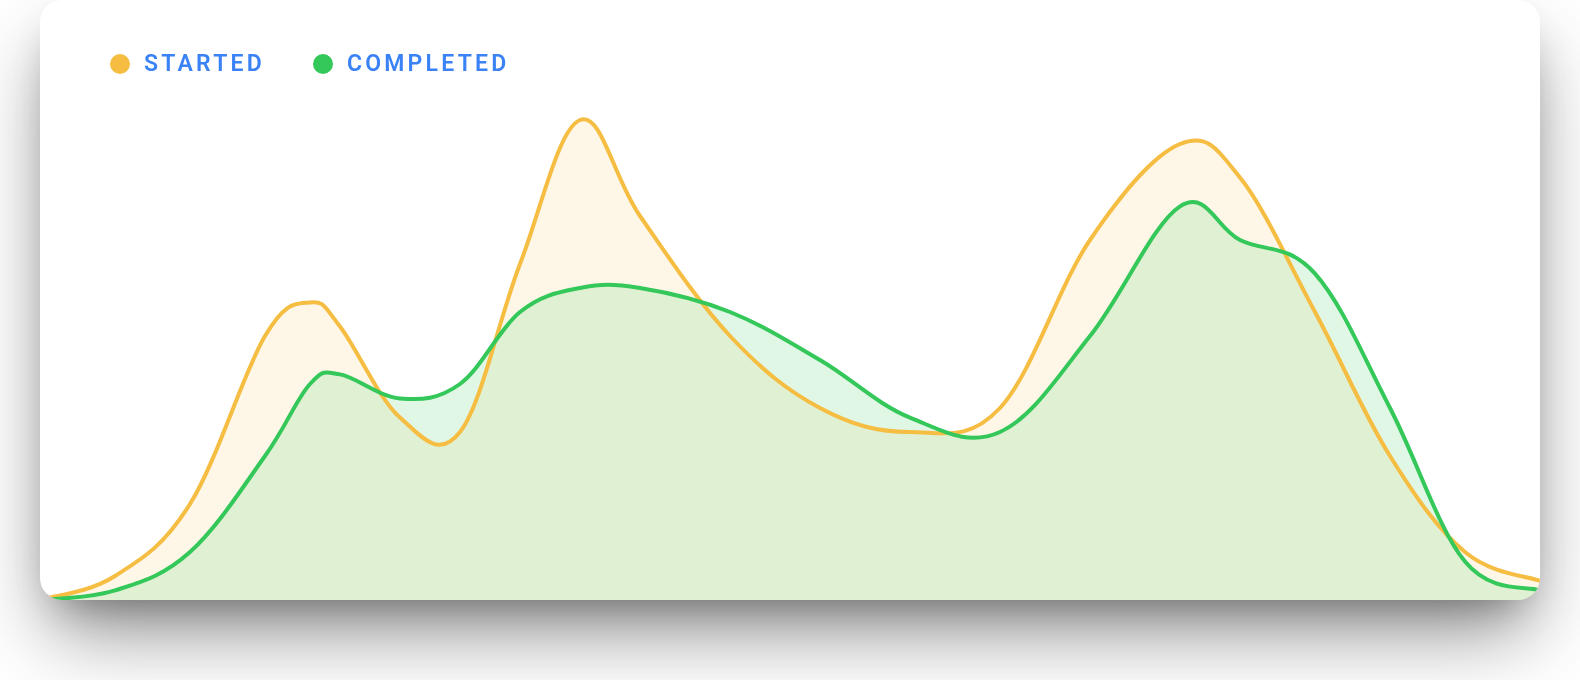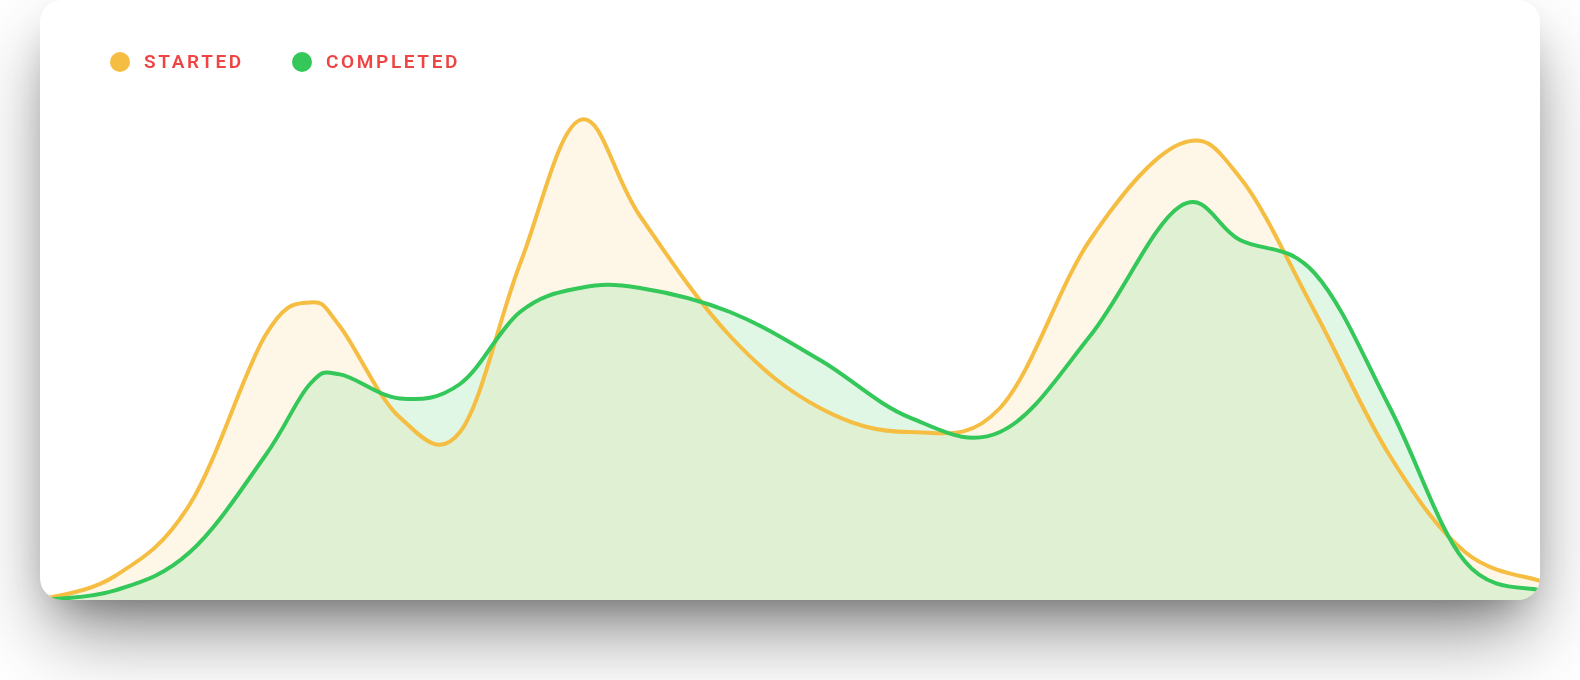--- a/index.html
+++ b/index.html
@@ -6,21 +6,21 @@
   .stage{width:1580px;height:680px;position:relative;}
   .card{
     position:absolute;left:40px;top:0;width:1500px;height:600px;
     background:#ffffff;border-radius:22px;
     box-shadow:0 40px 80px -10px rgba(0,0,0,.45),0 20px 40px -20px rgba(0,0,0,.35);
     overflow:hidden;
   }
   .legend{position:absolute;left:70px;top:50px;display:flex;gap:48px;align-items:center;}
   .legend-item{display:flex;align-items:center;gap:14px;}
   .legend-dot{width:20px;height:20px;border-radius:50%;}
-  .legend-label{font-size:19px;font-weight:600;letter-spacing:0.14em;color:#ef4444;}
+  .legend-label{font-size:23px;font-weight:600;letter-spacing:0.14em;color:#3b82f6;}
   .plot{position:absolute;left:0;right:0;bottom:0;top:0;}
   svg{display:block;}
 </style>
 </head>
 <body>
 
 <div class="stage">
   <div class="card">
     <div class="legend">
       <div class="legend-item">

